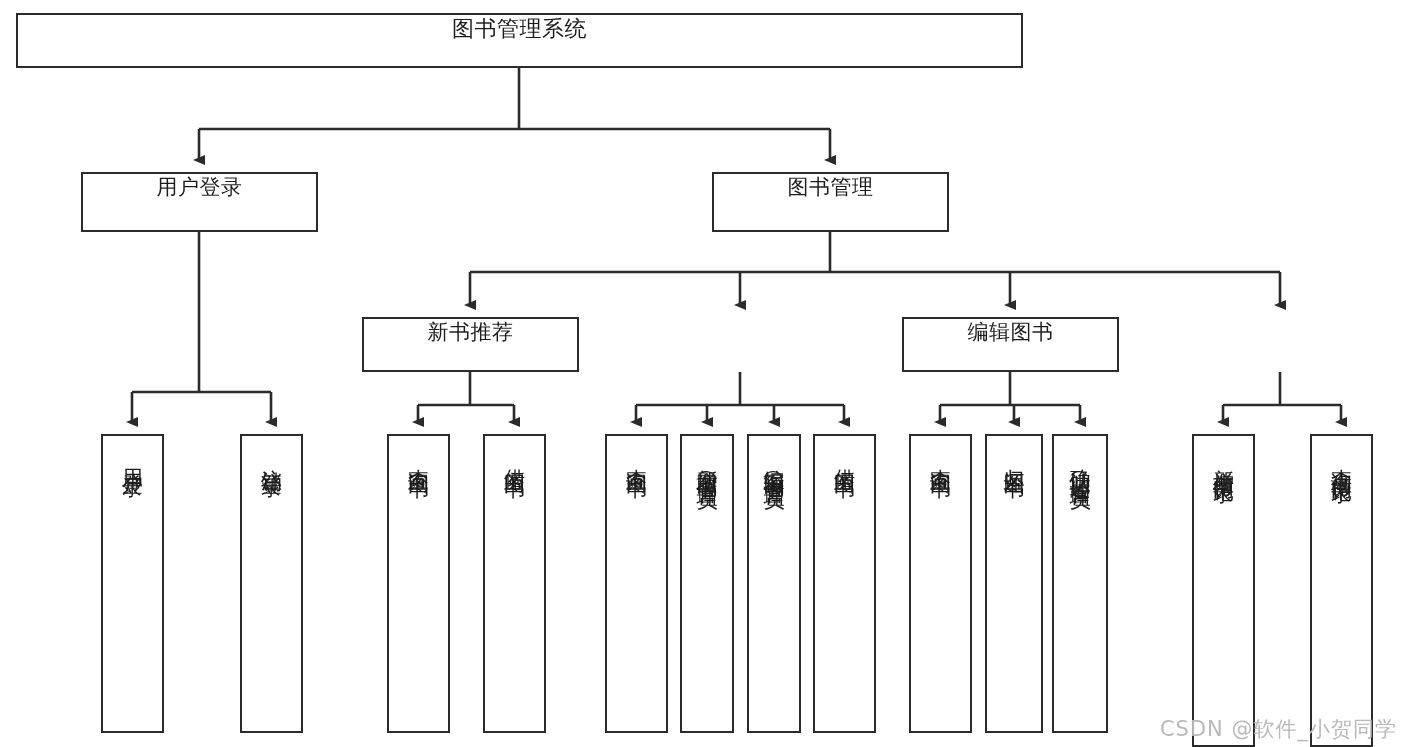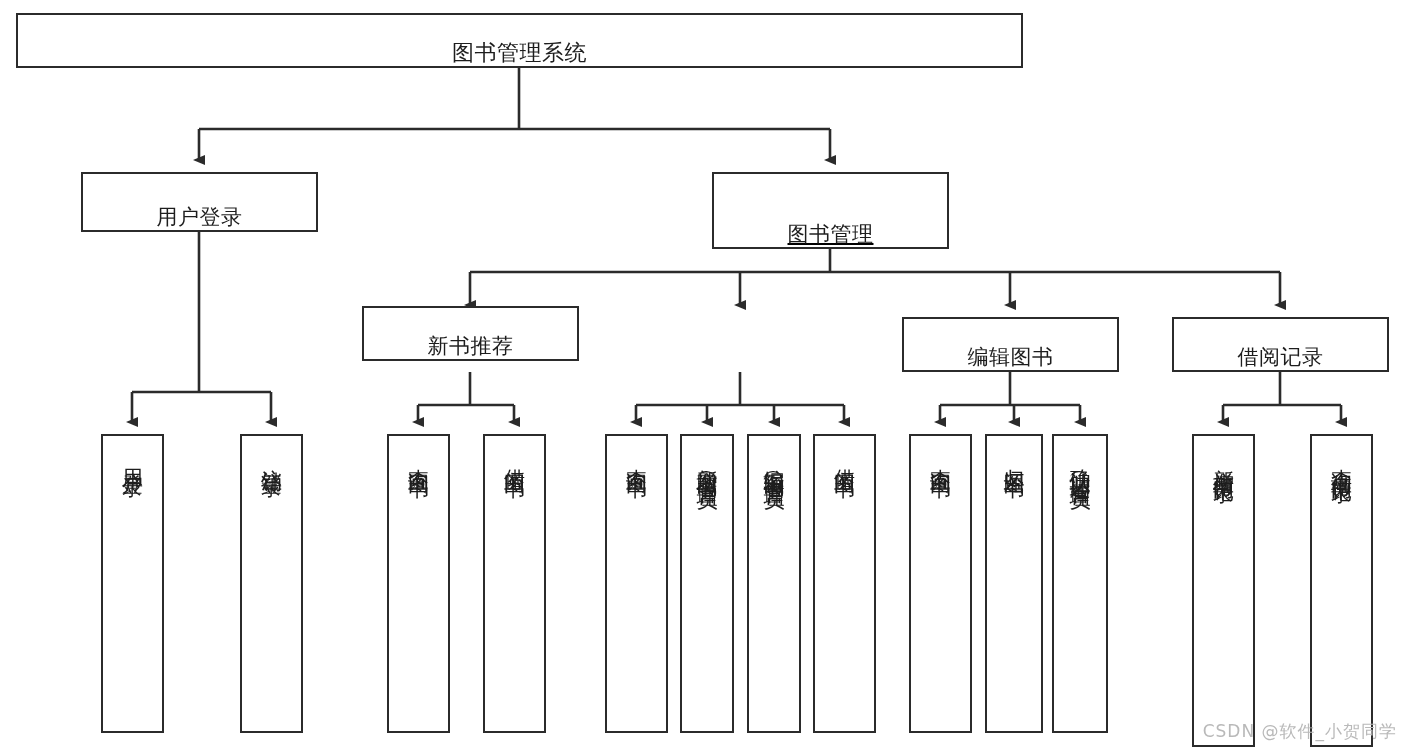--- a/index.html
+++ b/index.html
@@ -25,21 +25,21 @@
     width: 1405px;
     height: 747px;
     pointer-events: none;
   }
   .node {
     position: absolute;
     box-sizing: border-box;
     background: #ffffff;
     border: 2px solid #2b2b2b;
     display: flex;
-    align-items: flex-end;
+    align-items: flex-start;
     justify-content: center;
   }
   .node .label {
     font-size: 21px;
     color: #1d1d1d;
     line-height: 1.25;
     letter-spacing: 0.5px;
     white-space: nowrap;
   }
   
@@ -59,21 +59,21 @@
     line-height: 1.15;
     letter-spacing: 3px;
     white-space: nowrap;
   }
   .node.root .label { font-size: 22px; }
 
   #watermark {
     position: absolute;
     right: 8px;
     bottom: 4px;
-    font-size: 17px;
+    font-size: 21px;
     color: #b9b9b9;
     letter-spacing: 1px;
     white-space: nowrap;
     user-select: none;
   }
 </style>
 </head>
 <body>
 
 <div id="canvas">
@@ -129,32 +129,29 @@
     </g>
   </svg>
 
   <div class="node horiz root" id="n-root" style="left: 16px; top: 13px; width: 1007px; height: 55px;">
     <span class="label">图书管理系统</span>
   </div>
 
   <div class="node horiz" id="n-l1-0" style="left: 81px; top: 172px; width: 237px; height: 60px;">
     <span class="label">用户登录</span>
   </div>
-  <div class="node horiz" id="n-l1-1" style="left: 712px; top: 172px; width: 237px; height: 77px; text-decoration: underline;">
+  <div class="node horiz" id="n-l1-1" style="left: 712px; top: 172px; width: 237px; height: 60px;">
     <span class="label">图书管理</span>
   </div>
 
-  <div class="node horiz" id="n-l2-0" style="left: 362px; top: 306px; width: 217px; height: 55px;">
+  <div class="node horiz" id="n-l2-0" style="left: 362px; top: 317px; width: 217px; height: 55px;">
     <span class="label">新书推荐</span>
   </div>
   <div class="node horiz" id="n-l2-2" style="left: 902px; top: 317px; width: 217px; height: 55px;">
     <span class="label">编辑图书</span>
-  </div>
-  <div class="node horiz" id="n-l2-3" style="left: 1172px; top: 317px; width: 217px; height: 55px;">
-    <span class="label">借阅记录</span>
   </div>
 
   <div class="node vert" id="n-lf-0" style="left: 101px; top: 434px; width: 63px; height: 299px;">
     <span class="label">用户登录</span>
   </div>
   <div class="node vert" id="n-lf-1" style="left: 240px; top: 434px; width: 63px; height: 299px;">
     <span class="label">注销登录</span>
   </div>
   <div class="node vert" id="n-lf-2" style="left: 387px; top: 434px; width: 63px; height: 299px;">
     <span class="label">查询图书</span>

